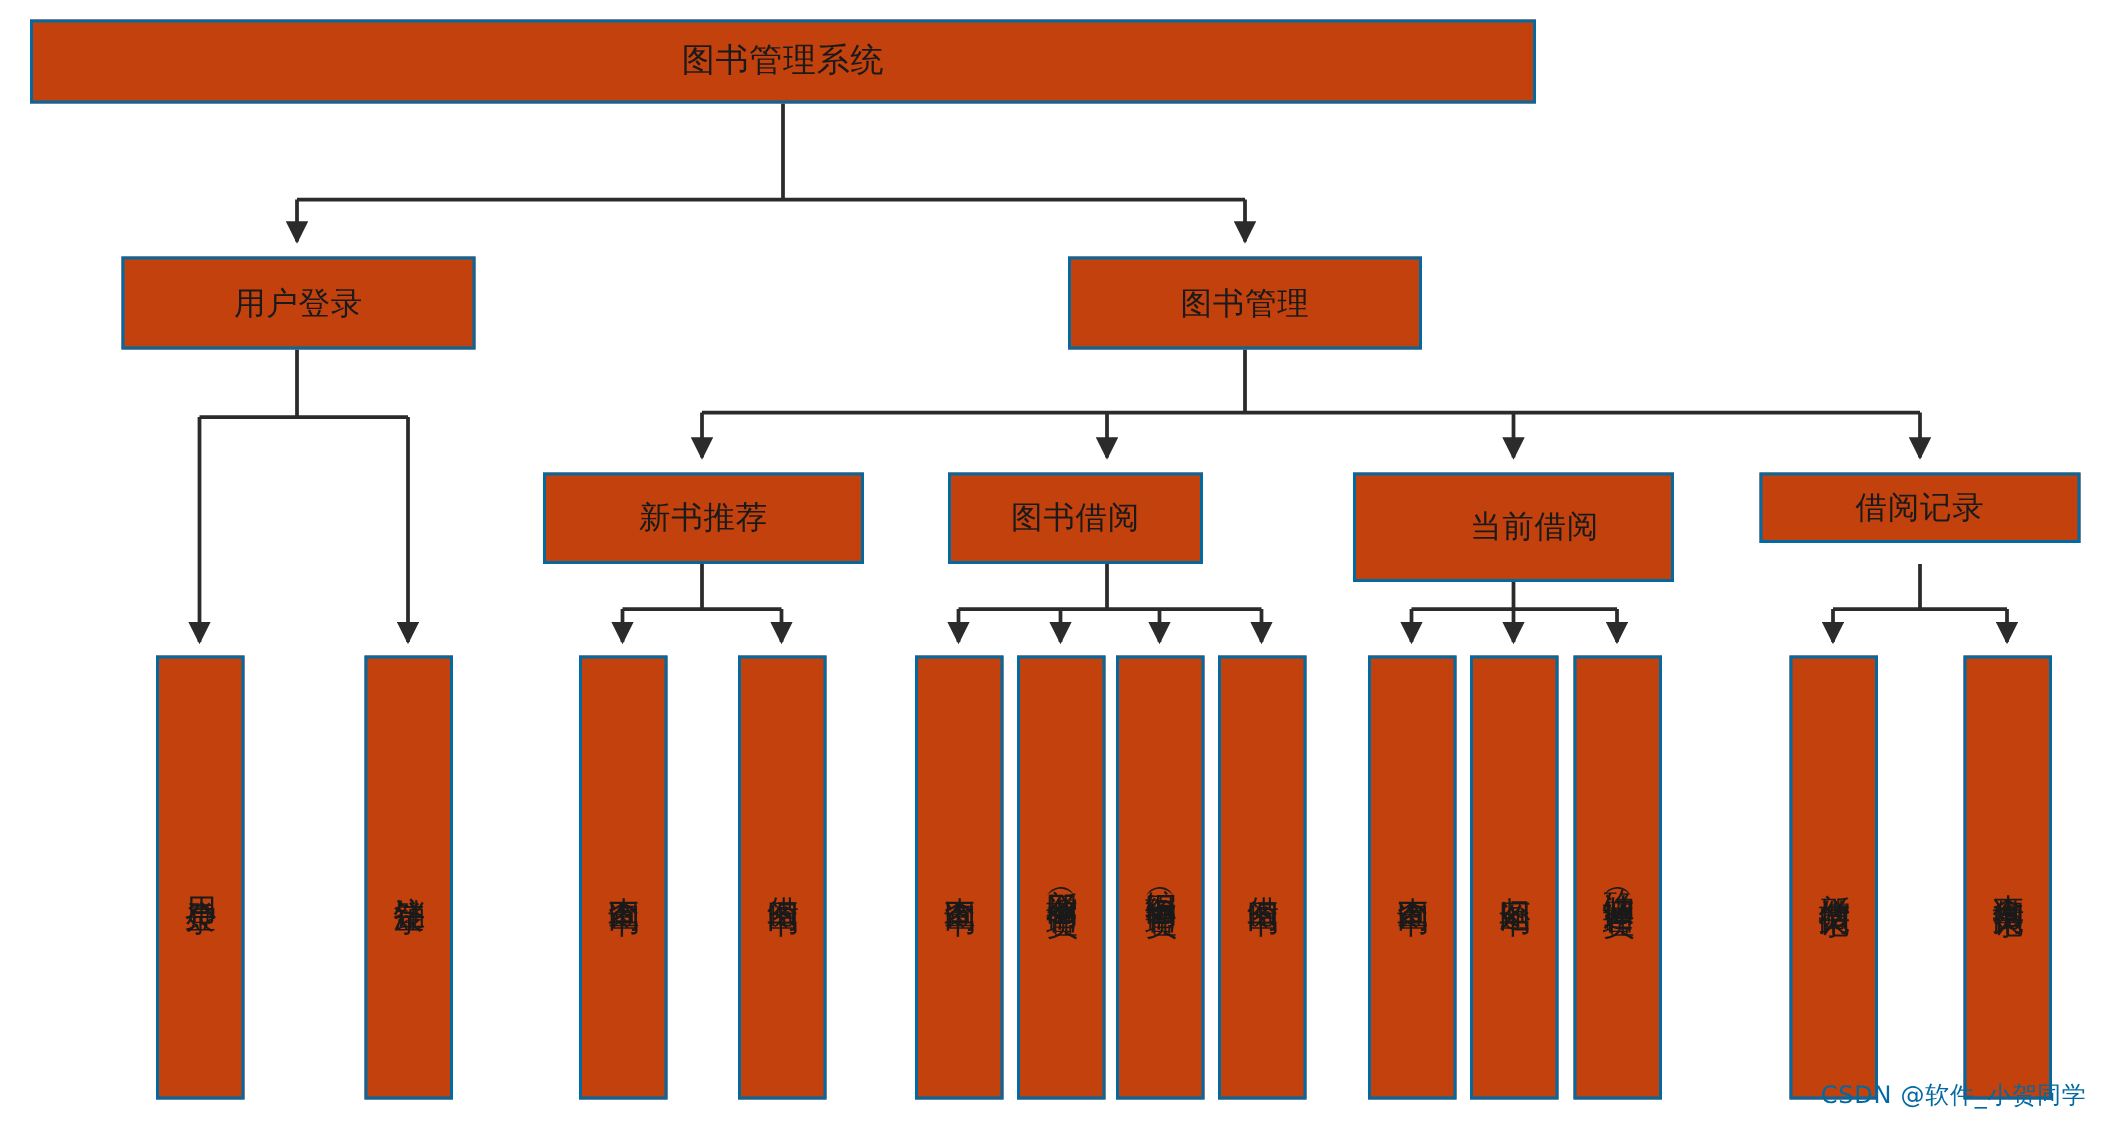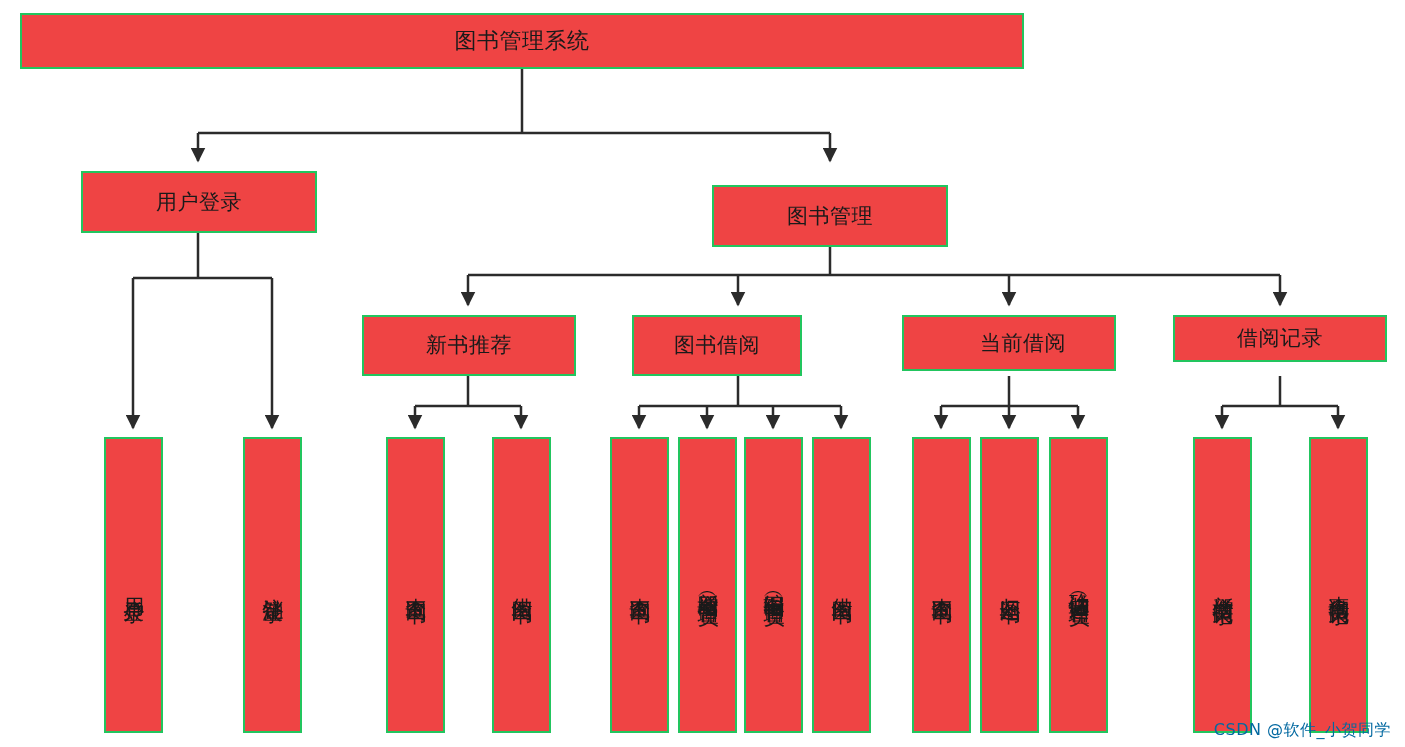--- a/index.html
+++ b/index.html
@@ -20,22 +20,22 @@
   #edges {
     position: absolute;
     left: 0;
     top: 0;
     width: 1405px;
     height: 747px;
   }
   .node {
     position: absolute;
     box-sizing: border-box;
-    border: 2px solid #22c55e;
-    background: #ef4444;
+    border: 2px solid #0369a1;
+    background: #c2410c;
     display: flex;
     align-items: center;
     justify-content: center;
     color: #1a1a1a;
   }
   .node .label {
     font-size: 21px;
     line-height: 1.25;
     letter-spacing: 0.5px;
     white-space: nowrap;
@@ -123,31 +123,31 @@
     </g>
   </svg>
 
   <div class="node root" style="left:20px; top:13px; width:1004px; height:56px;">
     <span class="label">图书管理系统</span>
   </div>
 
   <div class="node" style="left:81px; top:171px; width:236px; height:62px;">
     <span class="label">用户登录</span>
   </div>
-  <div class="node" style="left:712px; top:171px; width:236px; height:62px;margin-top:14px;">
+  <div class="node" style="left:712px; top:171px; width:236px; height:62px;">
     <span class="label">图书管理</span>
   </div>
 
   <div class="node" style="left:362px; top:315px; width:214px; height:61px;">
     <span class="label">新书推荐</span>
   </div>
   <div class="node" style="left:632px; top:315px; width:170px; height:61px;">
     <span class="label">图书借阅</span>
   </div>
-  <div class="node" style="left:902px; top:315px; width:214px; height:56px;padding-left:28px;">
+  <div class="node" style="left:902px; top:315px; width:214px; height:73px;padding-left:28px;">
     <span class="label">当前借阅</span>
   </div>
   <div class="node" style="left:1173px; top:315px; width:214px; height:47px;">
     <span class="label">借阅记录</span>
   </div>
 
   <div class="node leaf" style="left:104px; top:437px; width:59px; height:296px;">
     <span class="label">用户登录</span>
   </div>
   <div class="node leaf" style="left:243px; top:437px; width:59px; height:296px;">

